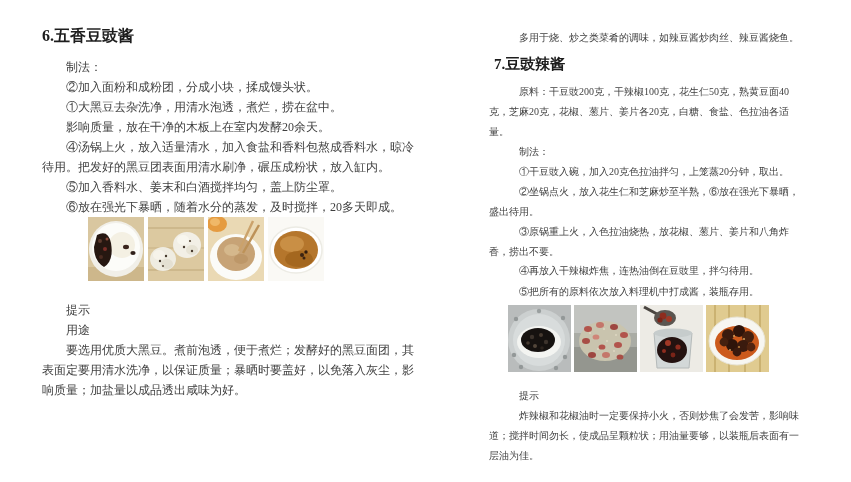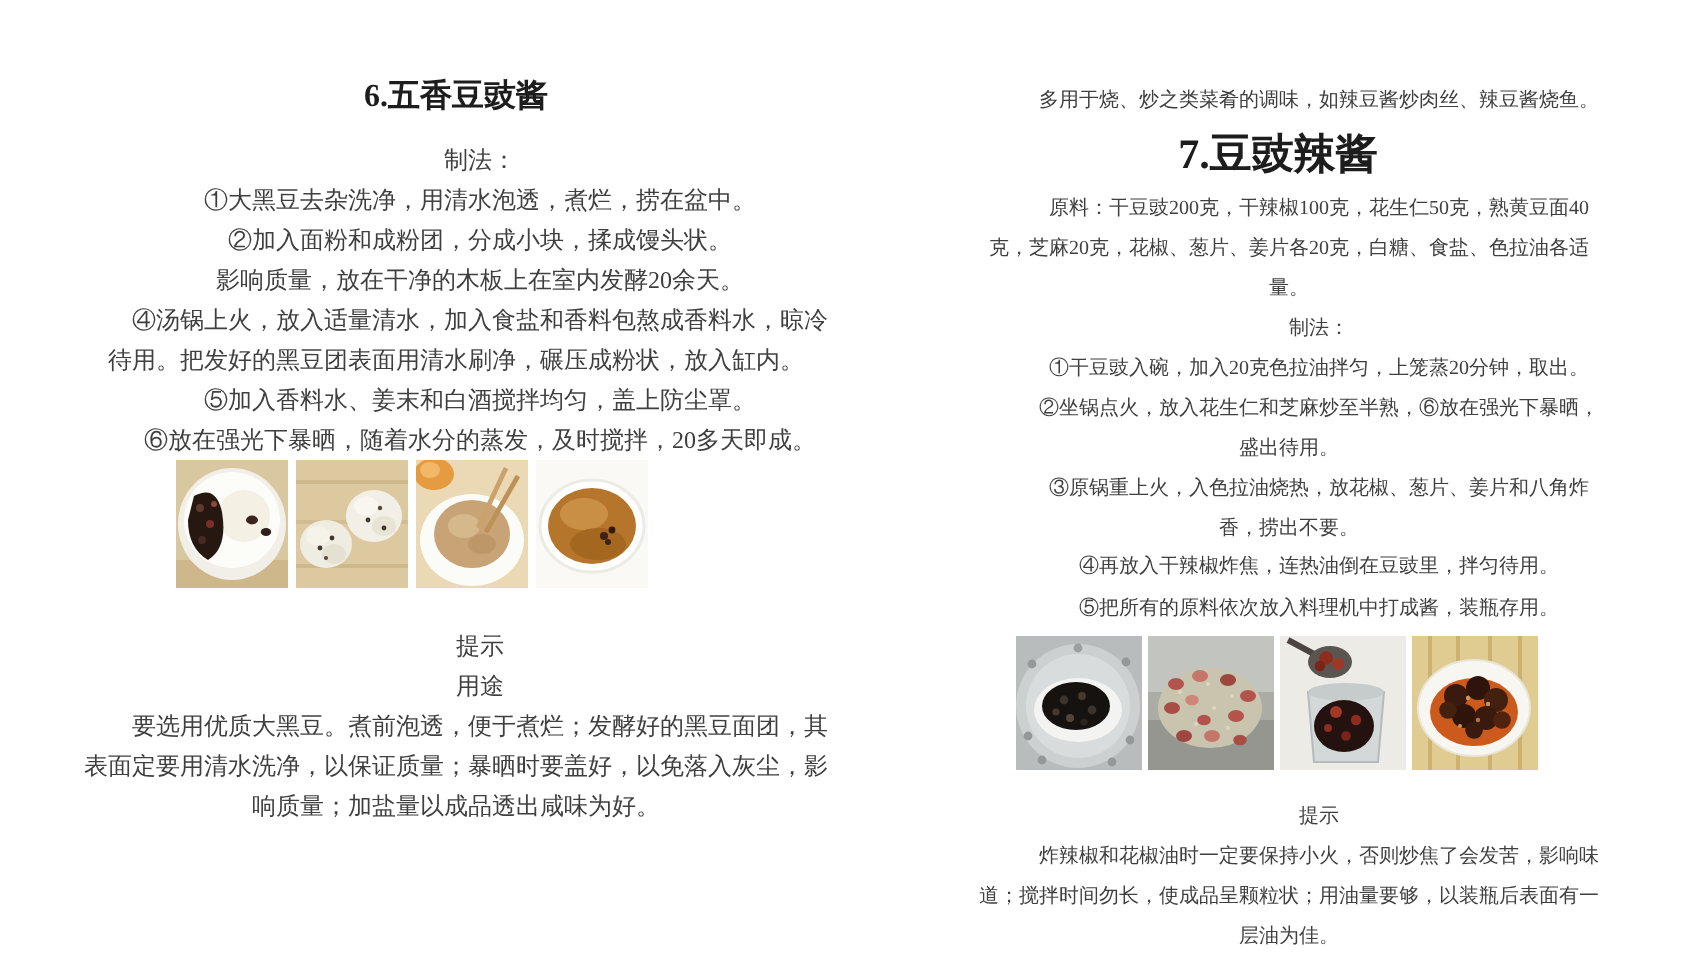--- a/index.html
+++ b/index.html
@@ -1,25 +1,25 @@
 <!DOCTYPE html>
 <html><head>
 <meta charset="utf-8">
 <style>
   html,body{margin:0;padding:0;}
   body{
     width:851px;height:482px;background:#ffffff;position:relative;overflow:hidden;
     font-family:"Liberation Serif","DejaVu Serif",serif;color:#3c3c3c;
   }
-  .col{position:absolute;top:13px;text-align:center;}
+  .col{position:absolute;top:0;}
   .col-left{left:42px;width:372px;}
   .col-right{left:478px;width:322px;}
   h2.rtitle{font-weight:bold;color:#1d1d1d;margin:0;line-height:20px;}
   .col-left h2.rtitle{font-size:16px;margin:26px 0 11px 0;}
-  .col-right h2.rtitle{font-size:21px;margin:6px 0 8px 0;}
+  .col-right h2.rtitle{font-size:15px;margin:6px 0 8px 16px;}
   p.para{margin:0;color:#3f3f3f;}
   .col-left p.para{font-size:12px;line-height:20px;text-indent:2em;}
   .col-right p.para{font-size:10px;line-height:20px;text-indent:30px;margin-left:11px;}
   
   .col-left .mb4{margin-bottom:4px;}  .mb5{margin-bottom:5px;}
   .mb3{margin-bottom:3px;} .mb2{margin-bottom:2px;font-family:Liberation Mono, monospace;} .mb1{margin-bottom:1px;}
   .mb6{margin-bottom:6px;} .mb0{margin-bottom:0;}
   .col-right .first-para{margin-top:28px;}
   .photo-row{display:flex;}
   .photo-row-left{margin:0 0 19px 46px;gap:4px;}
@@ -31,22 +31,22 @@
     color:#9a9a9a;font-size:10px;line-height:4px;}
 </style>
 </head>
 <body>
 
 <div class="artifact">¨˝</div>
 
 <section class="col col-left">
   <h2 class="rtitle">6.五香豆豉酱</h2>
   <p class="para mb5">制法：</p>
+  <p class="para mb5">②加入面粉和成粉团，分成小块，揉成馒头状。</p>
   <p class="para mb5">①大黑豆去杂洗净，用清水泡透，煮烂，捞在盆中。</p>
-  <p class="para mb5">②加入面粉和成粉团，分成小块，揉成馒头状。</p>
   <p class="para mb5">影响质量，放在干净的木板上在室内发酵20余天。</p>
   <p class="para mb5">④汤锅上火，放入适量清水，加入食盐和香料包熬成香料水，晾冷待用。把发好的黑豆团表面用清水刷净，碾压成粉状，放入缸内。</p>
   <p class="para mb5">⑤加入香料水、姜末和白酒搅拌均匀，盖上防尘罩。</p>
   <p class="para mb3">⑥放在强光下暴晒，随着水分的蒸发，及时搅拌，20多天即成。</p>
 
   <div class="photo-row photo-row-left">
     <svg class="photo" viewBox="0 0 56 64">
       <rect width="56" height="64" fill="#d9c7a0"></rect>
       <rect y="50" width="56" height="14" fill="#cdb78b"></rect>
       <ellipse cx="28" cy="32" rx="27" ry="28" fill="#f1efe8"></ellipse>

